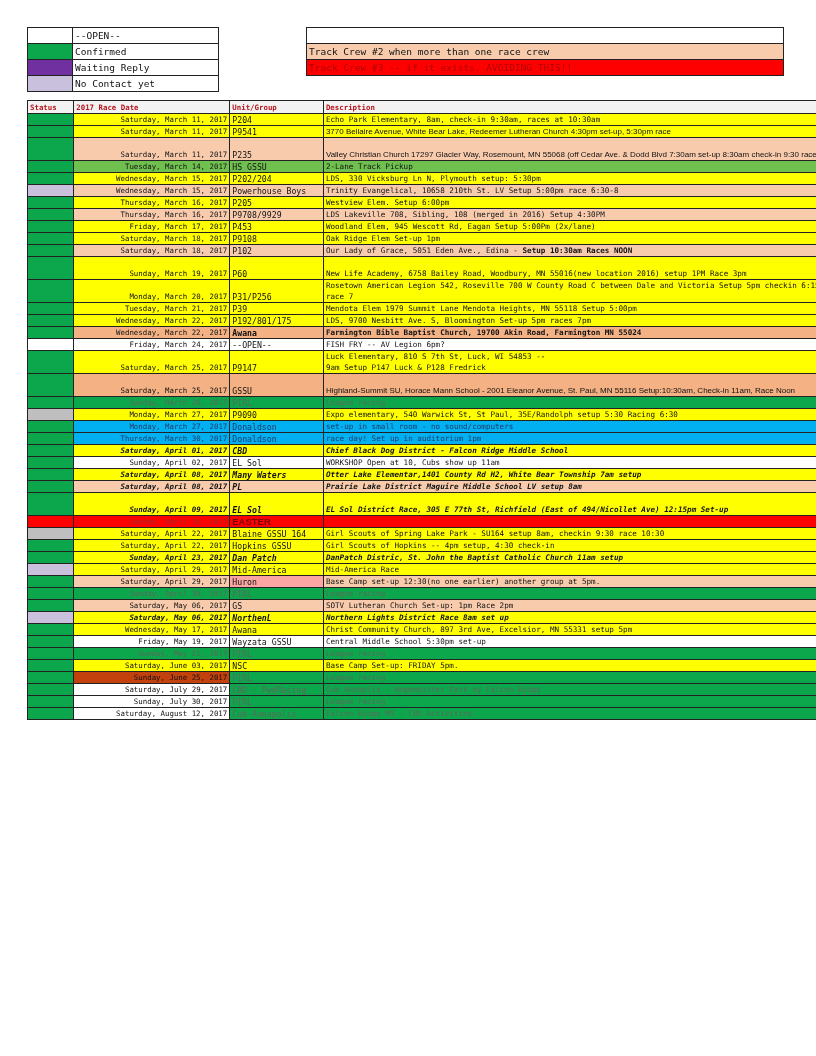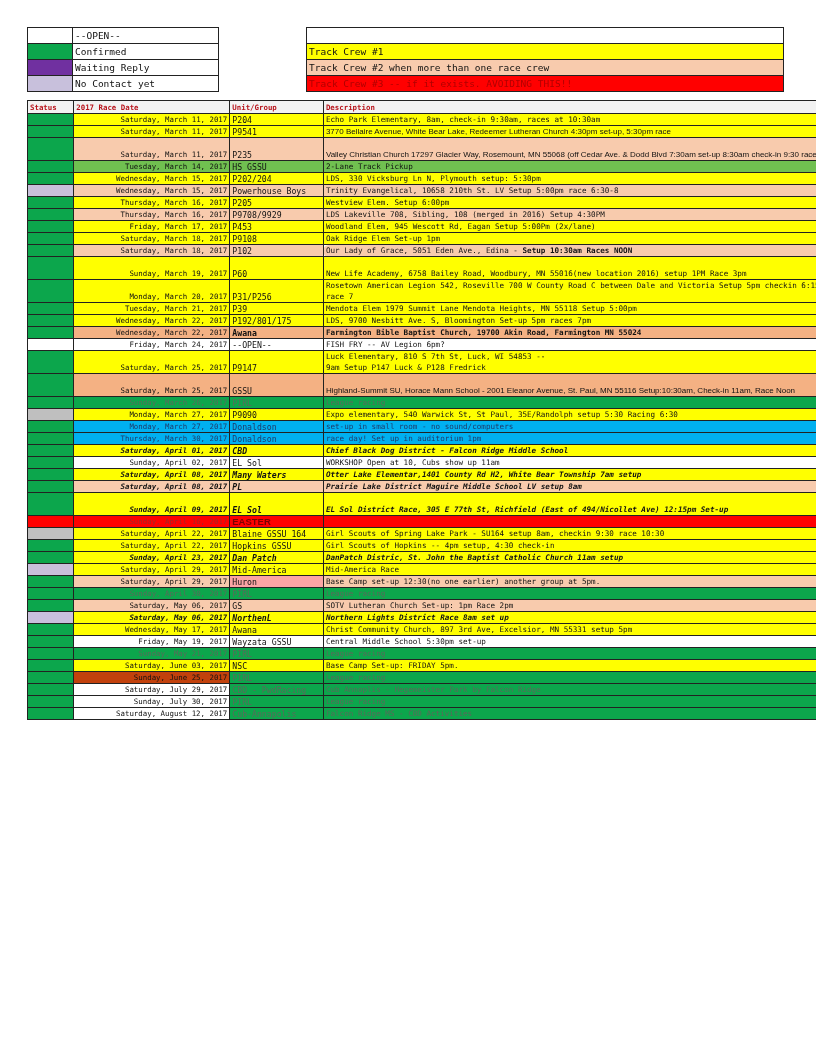--- a/index.html
+++ b/index.html
@@ -48,21 +48,20 @@
     <div class="ltext">Waiting Reply</div>
   </div>
   <div class="lrow">
     <div class="swatch" style="background:#c8c0dc"></div>
     <div class="ltext">No Contact yet</div>
   </div>
 </div>
 
 <div class="legend-right">
   <div class="rrow" style="background:#ffffff"></div>
-  <div class="rrow" style="background:#ffff00">Track Crew #1</div>
   <div class="rrow" style="background:#f8cbad">Track Crew #2 when more than one race crew</div>
   <div class="rrow" style="background:#ff0000;color:#b00000">Track Crew #3 -- if it exists.   AVOIDING THIS!!</div>
 </div>
 
 <table class="sched">
   <tbody id="sched-body">
     <tr class="hdr">
       <td class="status" style="padding-left:2px">Status</td>
       <td class="date" style="text-align:left">2017 Race Date</td>
       <td class="unit" style="font-size:7.4px">Unit/Group</td>

